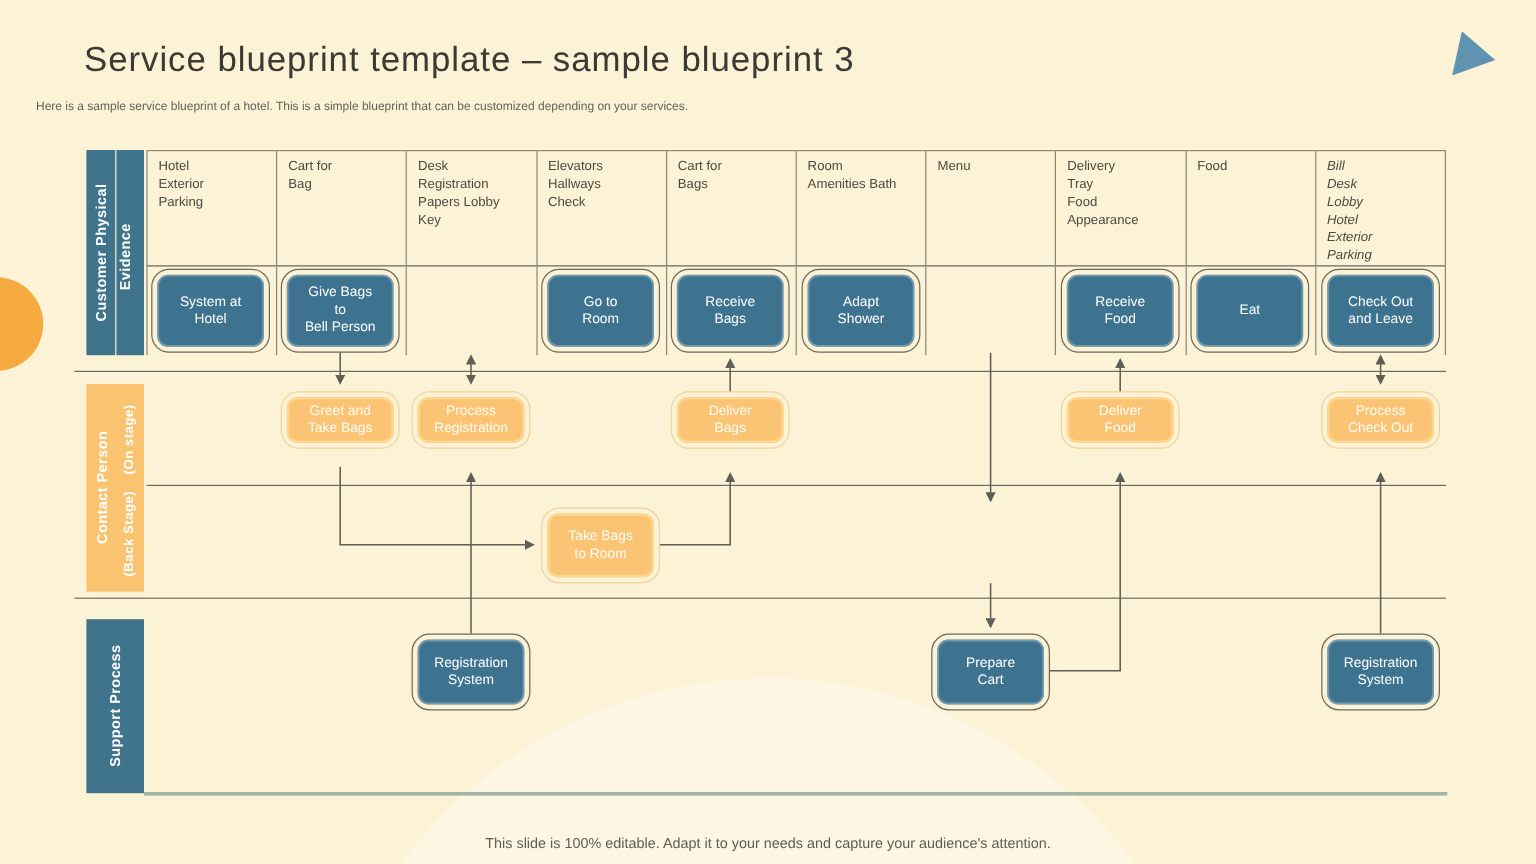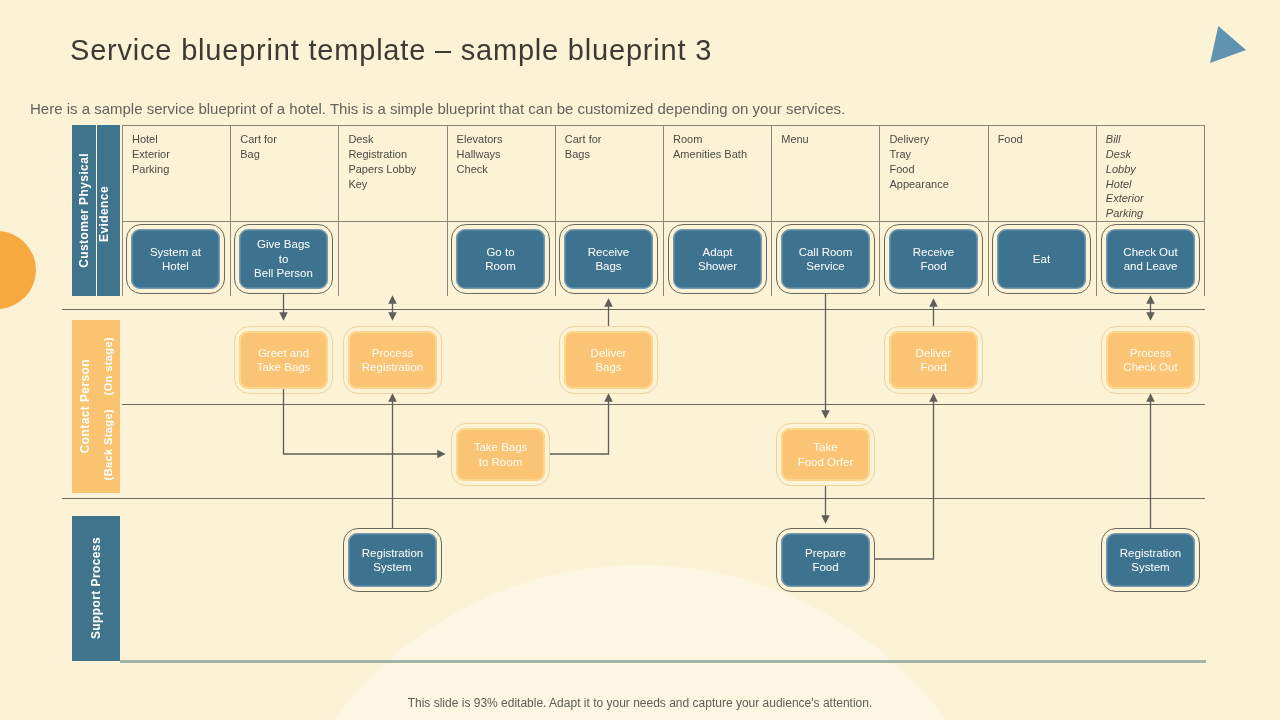--- a/index.html
+++ b/index.html
@@ -8,21 +8,21 @@
   
   .decor-circle-bottom{position:absolute;left:261px;top:565px;width:758px;height:758px;
      border-radius:50%;background:#fdf6e2;z-index:0;}
   .decor-circle-left{position:absolute;left:-42px;top:231px;width:78px;height:78px;
      border-radius:50%;background:#f6a93e;z-index:1;}
   .decor-triangle{position:absolute;left:1209px;top:26px;width:37px;height:37px;
      background:#5f93af;clip-path:polygon(3% 100%,25% 0%,100% 65%);z-index:1;}
   
   .title{position:absolute;left:30px;top:34px;font-size:29px;letter-spacing:0.8px;
      color:#3d3a34;z-index:2;margin-left:40px;}
-  .subtitle{position:absolute;left:30px;top:100px;font-size:15px;color:#63635b;z-index:2;}
+  .subtitle{position:absolute;left:30px;top:84px;font-size:10px;color:#63635b;z-index:2;}
   .footer{position:absolute;left:0;top:696px;width:100%;text-align:center;font-size:12px;
      color:#5d5d55;z-index:2;}
   
   .bar{position:absolute;display:flex;align-items:center;justify-content:center;z-index:2;}
   .vtext{writing-mode:vertical-rl;transform:rotate(180deg);font-weight:bold;color:#fff;
      font-size:12px;letter-spacing:0.4px;white-space:nowrap;}
   .bar-customer{left:72px;top:125px;width:24px;height:171px;background:#40738c;}
   .bar-evidence{left:97px;top:125px;width:23px;height:171px;background:#40738c;
      justify-content:flex-start;padding-top:0;box-sizing:border-box;}
   .bar-evidence .vtext{margin-top:6px;}
@@ -51,21 +51,21 @@
   .line-bottom{position:absolute;left:120px;top:660px;width:1086px;height:3px;background:#a2b4a5;z-index:2;}
   
   .node{position:absolute;width:99px;border-radius:15px;padding:4px;box-sizing:border-box;z-index:3;}
   .node .inner{height:100%;border-radius:9px;display:flex;align-items:center;justify-content:center;
      text-align:center;white-space:pre-line;font-size:11.5px;line-height:1.26;color:#fff;}
   .node.teal{border:1px solid #6a695e;background:#fcf2d5;}
   .node.teal .inner{background:#3e7390;box-shadow:inset 0 0 0 1.5px rgba(255,255,255,0.28);}
   .node.orange{border:1px solid #eed2a0;background:#fcf2d5;}
   .node.orange .inner{background:#fbc374;box-shadow:inset 0 0 0 2px #fdd78c;color:#fffdf5;}
   .h-cust{top:224px;height:70px;}
-  .h-on{top:326px;height:68px;}
+  .h-on{top:326px;height:48px;}
   .h-back{top:423px;height:63px;}
   .h-sup{top:528px;height:64px;}
   
   .connectors{position:absolute;left:0;top:0;width:1280px;height:720px;z-index:4;pointer-events:none;}
 </style>
 </head>
 <body>
 
 <div class="slide">
 
@@ -159,24 +159,20 @@
 Room</div>
     </div>
   <div class="node teal h-cust" style="left:559px">
       <div class="inner">Receive
 Bags</div>
     </div>
   <div class="node teal h-cust" style="left:668px">
       <div class="inner">Adapt
 Shower</div>
     </div>
-  <div class="node teal h-cust" style="left:776px">
-      <div class="inner">Call Room
-Service</div>
-    </div>
   <div class="node teal h-cust" style="left:884px">
       <div class="inner">Receive
 Food</div>
     </div>
   <div class="node teal h-cust" style="left:992px">
       <div class="inner">Eat</div>
     </div>
   <div class="node teal h-cust" style="left:1101px">
       <div class="inner">Check Out
 and Leave</div>
@@ -200,32 +196,28 @@
     </div>
   <div class="node orange h-on" style="left:1101px">
       <div class="inner">Process
 Check Out</div>
     </div>
 
   <div class="node orange h-back" style="left:451px">
       <div class="inner">Take Bags
 to Room</div>
     </div>
-  <div class="node orange h-back" style="left:776px">
-      <div class="inner">Take
-Food Orfer</div>
-    </div>
 
   <div class="node teal h-sup" style="left:343px">
       <div class="inner">Registration
 System</div>
     </div>
   <div class="node teal h-sup" style="left:776px">
       <div class="inner">Prepare
-Food</div>
+Cart</div>
     </div>
   <div class="node teal h-sup" style="left:1101px">
       <div class="inner">Registration
 System</div>
     </div>
 
   <svg class="connectors" viewBox="0 0 1280 720">
     <defs>
       <marker id="arr" viewBox="0 0 10 10" refX="8" refY="5" markerWidth="6.5" markerHeight="6.5" orient="auto-start-reverse">
         <path d="M0,0 L10,5 L0,10 z" fill="#5f5f58"></path>
@@ -240,15 +232,15 @@
       <path d="M392.5 528 V395" marker-end="url(#arr)"></path>
       <path d="M825.5 294 V417" marker-end="url(#arr)"></path>
       <path d="M825.5 486 V522" marker-end="url(#arr)"></path>
       <path d="M875 559 H933.5 V395" marker-end="url(#arr)"></path>
       <path d="M933.5 326 V300" marker-end="url(#arr)"></path>
       <path d="M1150.5 528 V395" marker-end="url(#arr)"></path>
       <path d="M1150.5 297 V319" marker-start="url(#arr)" marker-end="url(#arr)"></path>
     </g>
   </svg>
 
-  <div class="footer">This slide is 93% editable. Adapt it to your needs and capture your audience's attention.</div>
+  <div class="footer">This slide is 100% editable. Adapt it to your needs and capture your audience's attention.</div>
 
 </div>
 
 </body></html>

